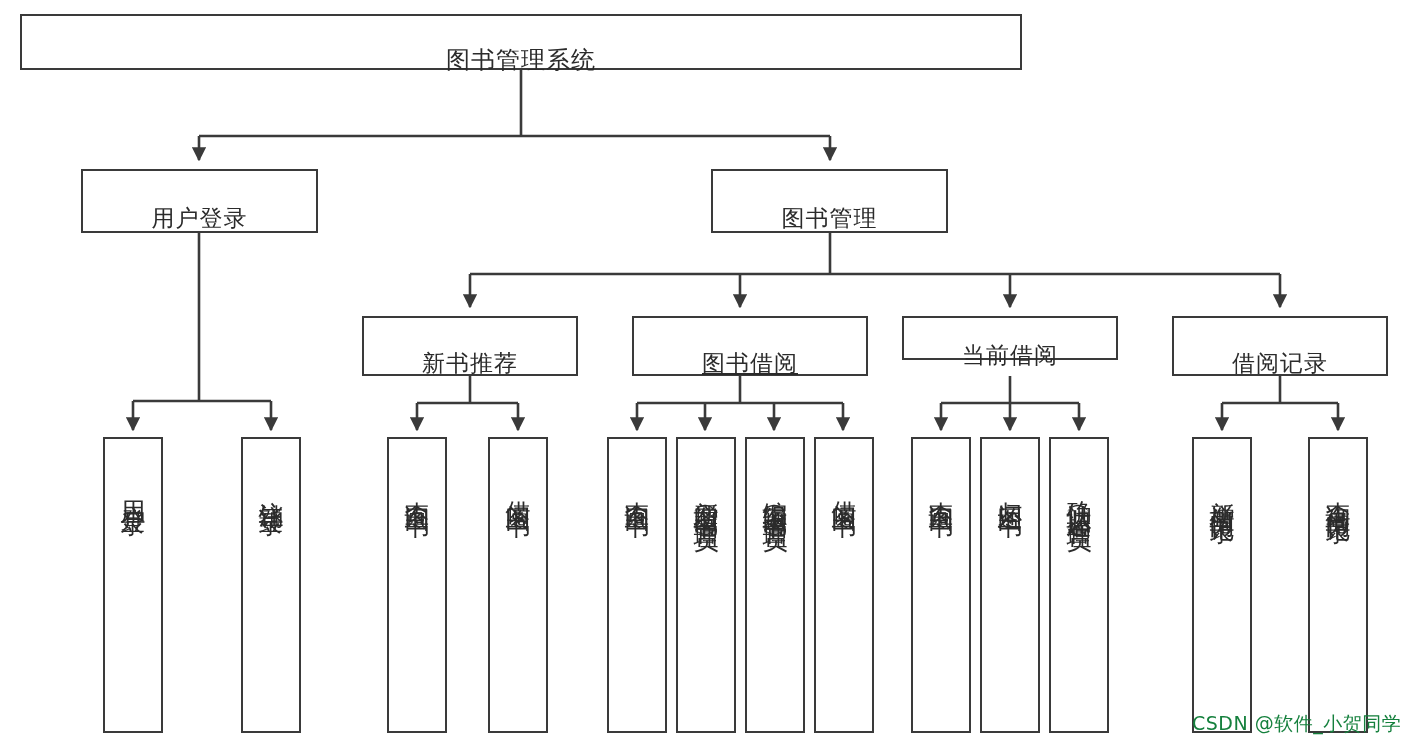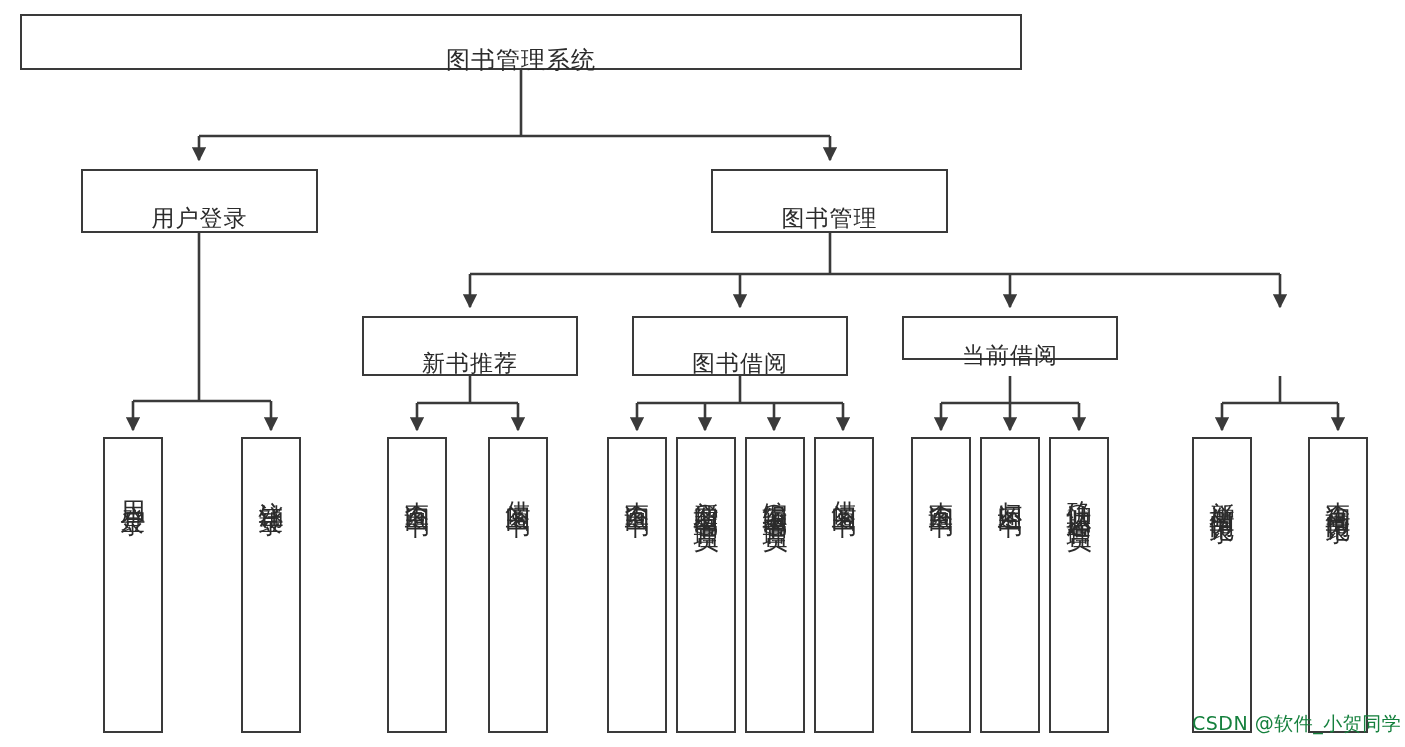--- a/index.html
+++ b/index.html
@@ -136,26 +136,29 @@
   <div class="node horiz" style="left:81px; top:169px; width:237px; height:64px;">
     <span class="label">用户登录</span>
   </div>
   <div class="node horiz" style="left:362px; top:316px; width:216px; height:60px;">
     <span class="label">新书推荐</span>
   </div>
 
   <div class="node horiz" style="left:711px; top:169px; width:237px; height:64px;">
     <span class="label">图书管理</span>
   </div>
-  <div class="node horiz" style="left:632px; top:316px; width:216px; height:60px;">
+  <div class="node horiz" style="left:632px; top:316px; width:236px; height:60px;text-decoration:underline;">
     <span class="label">图书借阅</span>
   </div>
   <div class="node horiz" style="left:902px; top:316px; width:216px; height:44px;">
     <span class="label">当前借阅</span>
   </div>
+  <div class="node horiz" style="left:1172px; top:316px; width:216px; height:60px;">
+    <span class="label">借阅记录</span>
+  </div>
 
   <div class="node vert" style="left:103px; top:437px; width:60px; height:296px;">
     <span class="label">用户登录</span>
   </div>
   <div class="node vert" style="left:241px; top:437px; width:60px; height:296px;">
     <span class="label">注销登录</span>
   </div>
 
   <div class="node vert" style="left:387px; top:437px; width:60px; height:296px;">
     <span class="label">查询图书</span>

